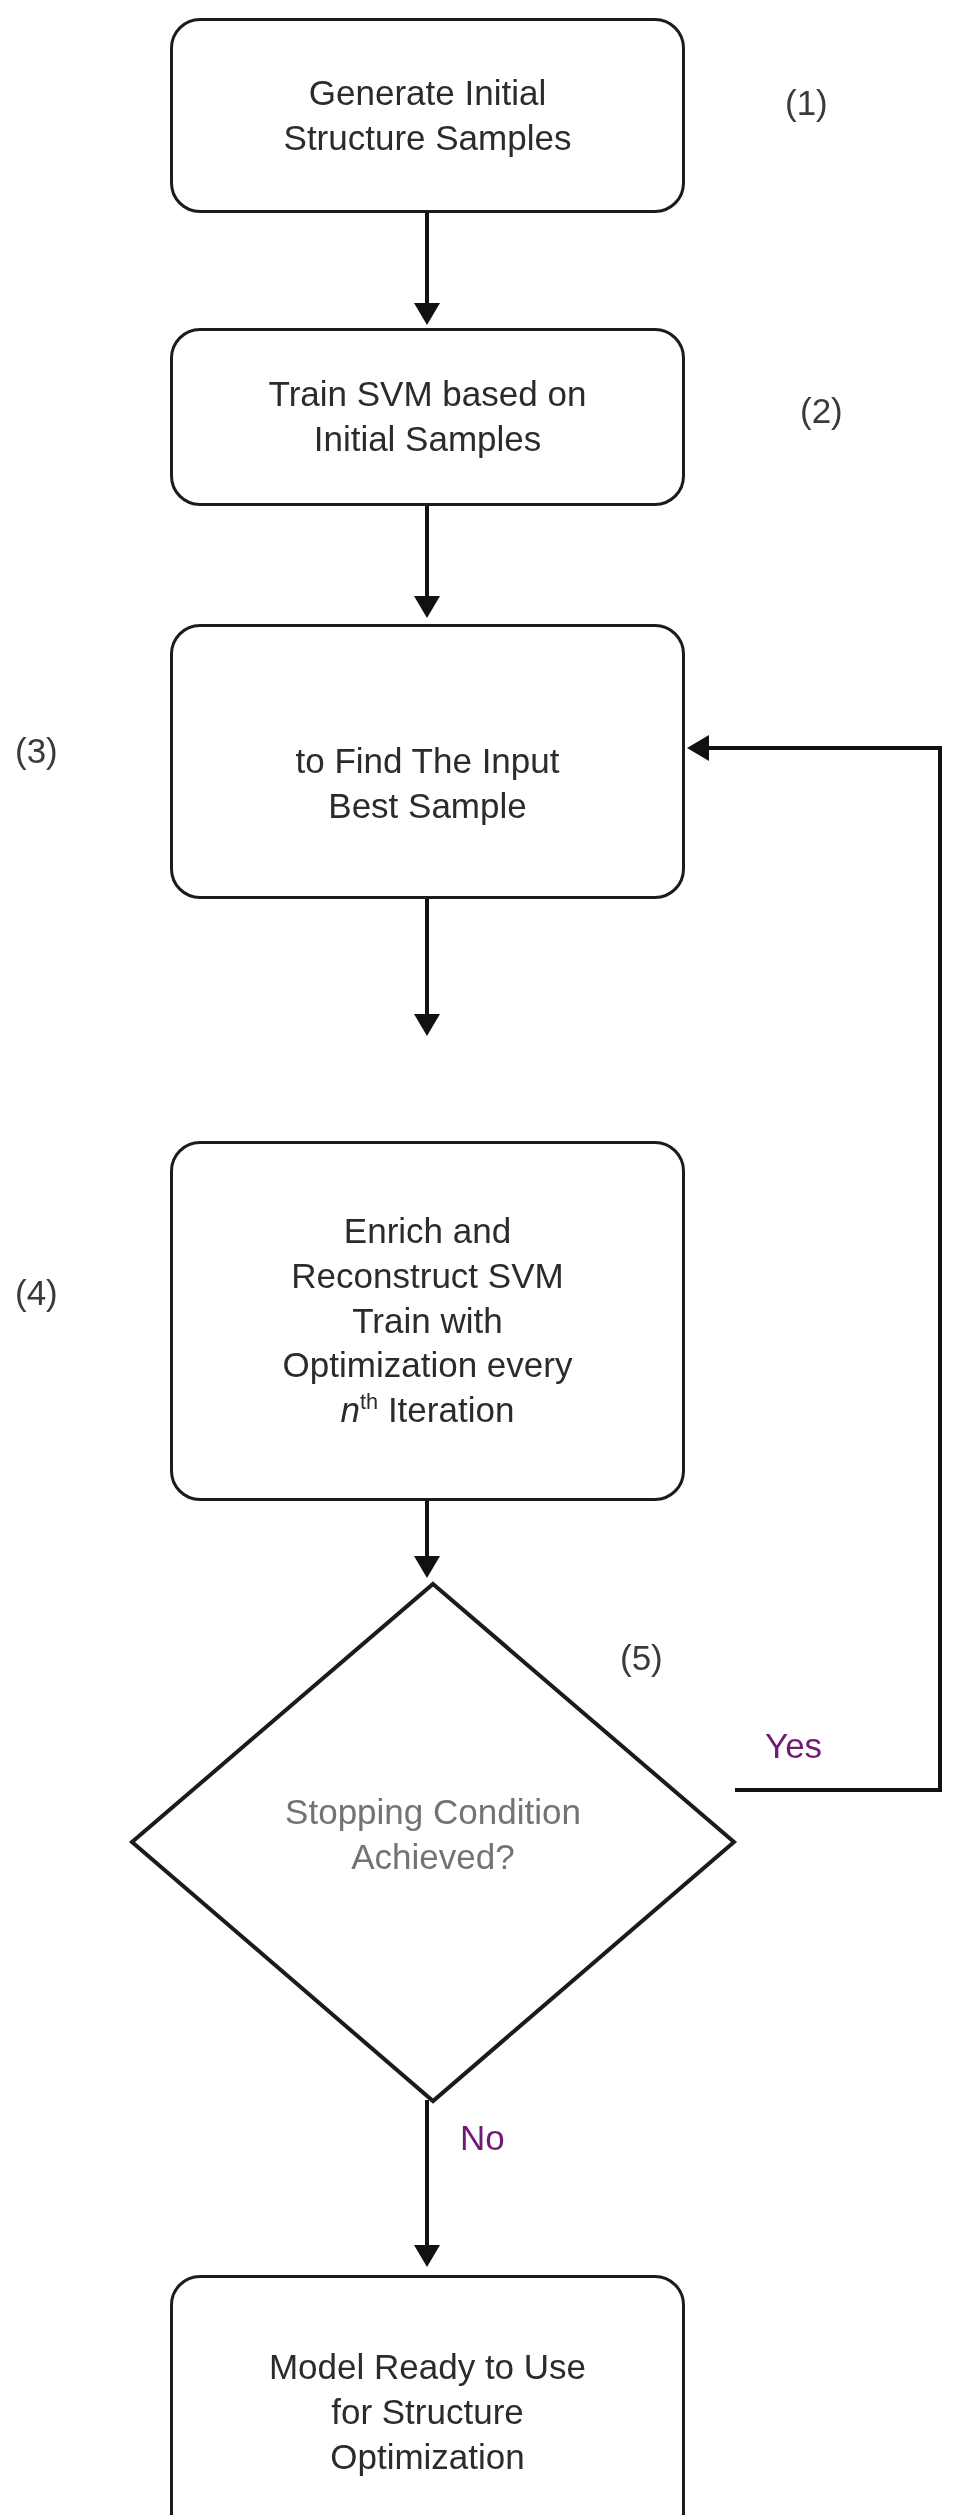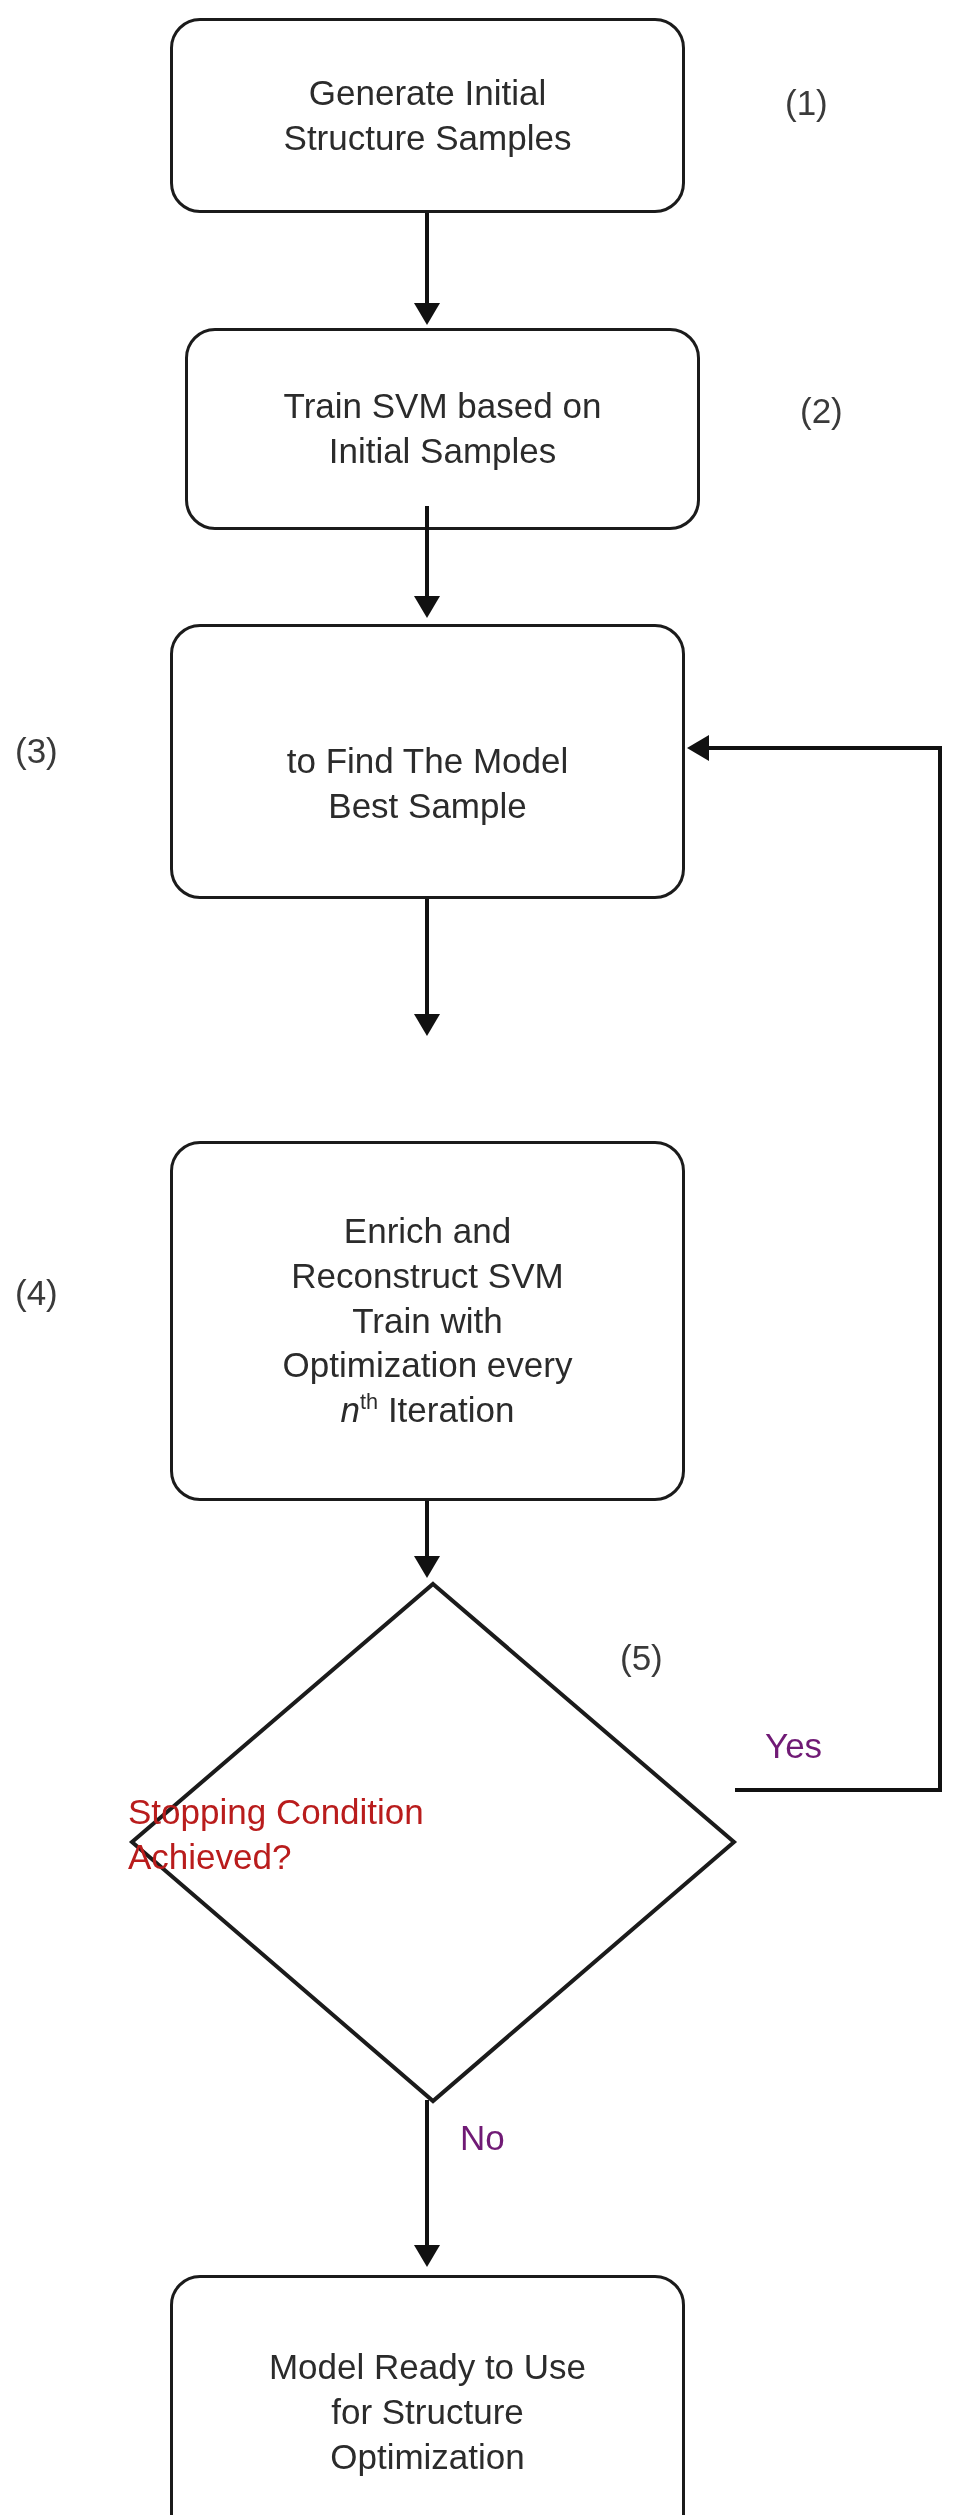--- a/index.html
+++ b/index.html
@@ -77,21 +77,22 @@
     border-right: 22px solid #111111;
   }
   .diamond-wrap {
     position: absolute;
   }
   .diamond-wrap svg {
     display: block;
   }
   .diamond-label {
     position: absolute;
-    color: #b91c1c;
+    text-align: center;
+    color: #737373;
     font-size: 35px;
     line-height: 1.28;
     white-space: nowrap;
   }
   .nth {
     font-style: italic;
   }
   .sup {
     font-size: 0.62em;
     vertical-align: super;
@@ -107,35 +108,35 @@
     <span class="node-text">
       <span>Generate Initial</span><br>
       <span>Structure Samples</span>
     </span>
   </div>
   <div class="step-tag" style="left:785px; top:85px;">(1)</div>
 
   <div class="v-line" style="left:425px; top:213px; height:100px;"></div>
   <div class="arrow-down" style="left:414px; top:303px;"></div>
 
-  <div class="node-box" style="left:185px; top:328px; width:515px; height:202px;align-items:center;">
+  <div class="node-box" style="left:170px; top:328px; width:515px; height:178px;align-items:center;">
     <span class="node-text">
       <span>Train SVM based on</span><br>
       <span>Initial Samples</span>
     </span>
   </div>
   <div class="step-tag" style="left:800px; top:393px;">(2)</div>
 
   <div class="v-line" style="left:425px; top:506px; height:100px;"></div>
   <div class="arrow-down" style="left:414px; top:596px;"></div>
 
   <div class="node-box" style="left:170px; top:624px; width:515px; height:275px;">
     <span class="node-text">
       <br>
-      <span>to Find The Model</span><br>
+      <span>to Find The Input</span><br>
       <span>Best Sample</span>
     </span>
   </div>
   <div class="step-tag" style="left:15px; top:733px;">(3)</div>
 
   <div class="arrow-left" style="left:687px; top:735px;"></div>
   <div class="h-line" style="left:707px; top:746px; width:235px;"></div>
   <div class="v-line" style="left:938px; top:746px; height:1046px;"></div>
   <div class="h-line" style="left:735px; top:1788px; width:207px;"></div>
 

